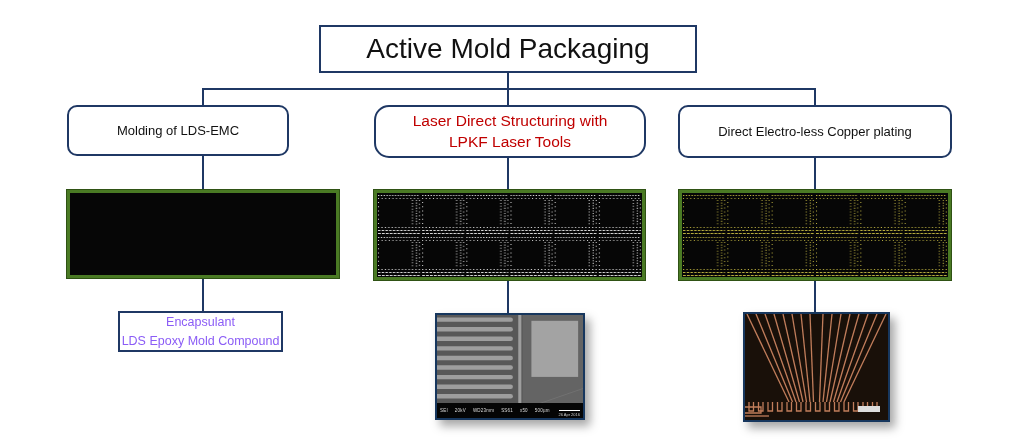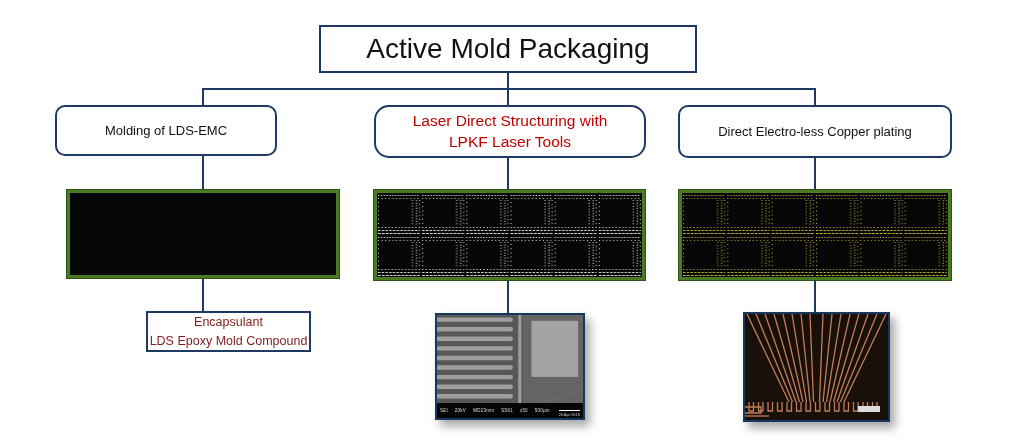--- a/index.html
+++ b/index.html
@@ -9,21 +9,21 @@
   .line.h{height:2px;}
   .node{position:absolute;background:#fff;border:2px solid var(--navy);border-radius:10px;
         display:flex;align-items:center;justify-content:center;text-align:center;
         color:#111;box-sizing:border-box;}
   .node span{white-space:pre-line;line-height:1.35;}
   .root{border-radius:0;font-size:28px;}
   .branch{font-size:13px;}
   .branch.red{color:var(--red);font-size:15.5px;line-height:1.3;border-radius:15px;}
   .rectbox{position:absolute;background:#fff;border:2px solid var(--navy);
         display:flex;align-items:center;justify-content:center;text-align:center;
-        font-size:12.5px;color:#7f1d1d;box-sizing:border-box;margin-left:28px;}
+        font-size:12.5px;color:#8b5cf6;box-sizing:border-box;}
   .rectbox span{white-space:pre-line;line-height:1.5;}
   .panel{position:absolute;background:var(--panel-bg);border:3px solid var(--green-border);
         outline:1px solid var(--green-edge);box-sizing:border-box;overflow:hidden;}
   .panel svg{display:block;width:100%;height:100%;}
   .photo{position:absolute;border:2px solid var(--sem-border);background:#000;
         box-shadow:5px 6px 9px rgba(0,0,0,0.35);box-sizing:border-box;overflow:hidden;}
   .photo svg{display:block;}
   .sem-footer{position:absolute;left:0;right:0;bottom:0;height:15px;background:#050505;
         color:#ddd;font-size:4.5px;display:flex;align-items:center;gap:0;
         padding:0 3px;box-sizing:border-box;}
@@ -78,21 +78,21 @@
   <div class="line v" style="left:202px;top:278px;height:34px"></div>
   <div class="line v" style="left:507px;top:157px;height:33px"></div>
   <div class="line v" style="left:507px;top:280px;height:33px"></div>
   <div class="line v" style="left:814px;top:156px;height:34px"></div>
   <div class="line v" style="left:814px;top:280px;height:32px"></div>
 
   <div class="node root" style="left:319px;top:25px;width:378px;height:48px">
     <span>Active Mold Packaging</span>
   </div>
 
-  <div class="node branch" style="left:55px;top:105px;width:222px;height:51px">
+  <div class="node branch" style="left:67px;top:105px;width:222px;height:51px">
     <span>Molding of LDS-EMC</span>
   </div>
   <div class="node branch red" style="left:374px;top:105px;width:272px;height:53px">
     <span>Laser Direct Structuring with
 LPKF Laser Tools</span>
   </div>
   <div class="node branch" style="left:678px;top:105px;width:274px;height:53px">
     <span>Direct Electro-less Copper plating</span>
   </div>
 

